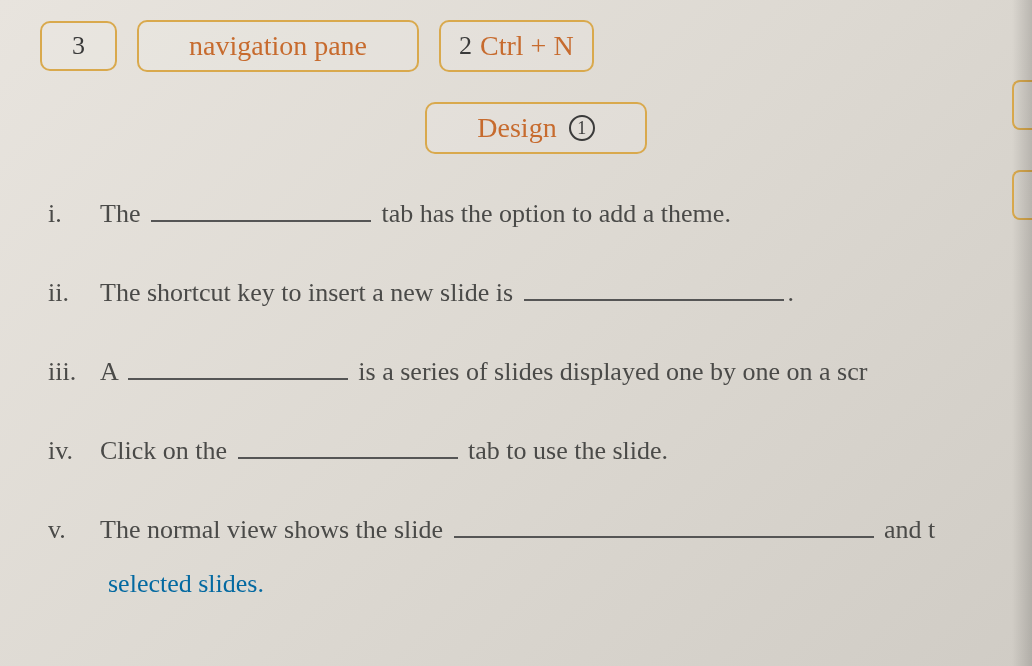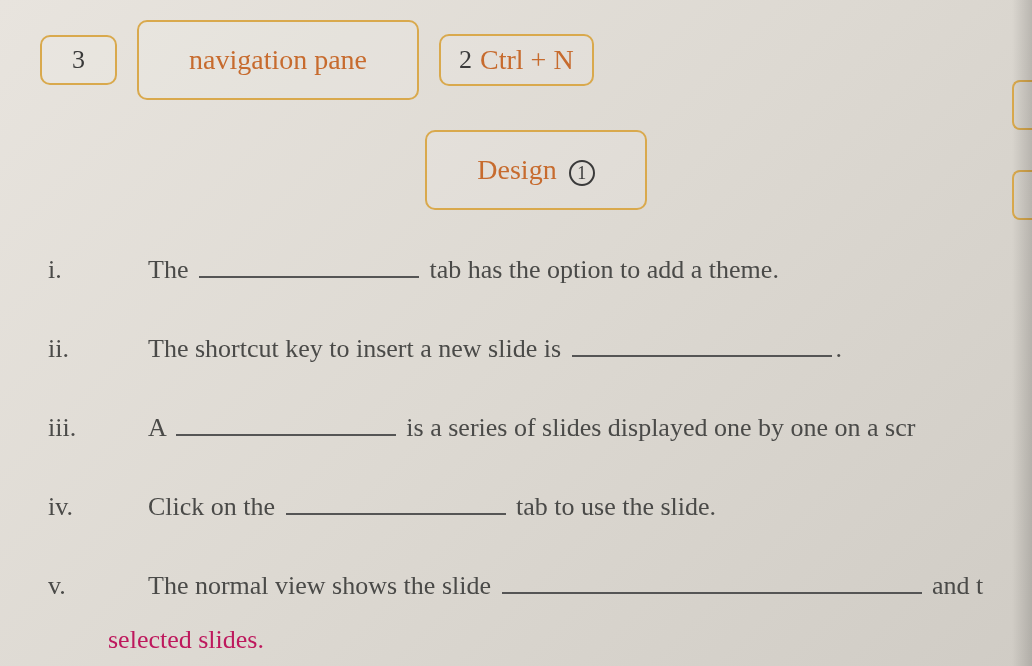--- a/index.html
+++ b/index.html
@@ -30,21 +30,21 @@
     padding: 8px 30px;
     font-size: 28px;
     color: #c76b2e;
     background: rgba(255,255,255,0.1);
     display: inline-flex;
     align-items: center;
     gap: 8px;
     white-space: nowrap;
   }
   .box.narrow { padding: 8px 18px; }
-  .box.wide { padding: 22px 50px; align-items: flex-end; }
+  .box.wide { padding: 8px 50px; }
   .handwritten {
     font-family: 'Comic Sans MS', cursive;
     color: #3a3a3a;
     font-size: 26px;
     font-weight: normal;
   }
   .circled {
     display: inline-flex;
     width: 26px;
     height: 26px;
@@ -70,36 +70,35 @@
     align-items: baseline;
   }
   .q .num {
     width: 60px;
     flex-shrink: 0;
     text-align: left;
     padding-left: 8px;
   }
   .q .text {
     flex: 1;
-    margin-left: 48px;
   }
   .blank {
     display: inline-block;
     border-bottom: 2px solid #555;
     min-width: 220px;
     height: 1em;
     vertical-align: baseline;
     margin: 0 4px;
   }
   .blank.long { min-width: 260px; }
   .blank.xlong { min-width: 420px; }
   .continuation {
     margin-left: 68px;
     font-size: 26px;
-    color: #be185d;
+    color: #0369a1;
     margin-top: -20px;
   }
   .edge-cut {
     position: absolute;
     right: 0;
     top: 0;
     bottom: 0;
     width: 20px;
     background: linear-gradient(90deg, transparent, rgba(0,0,0,0.15));
   }

